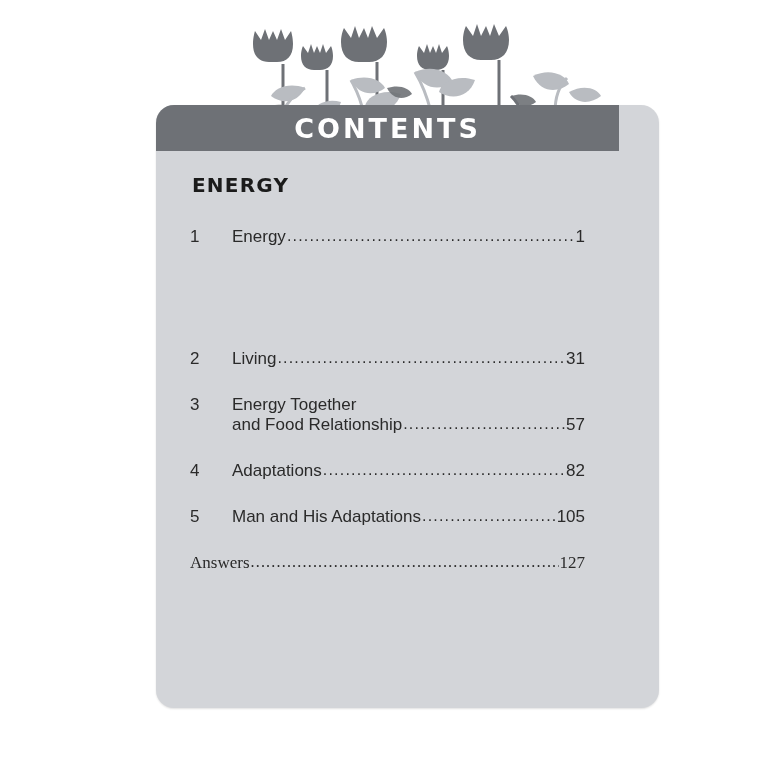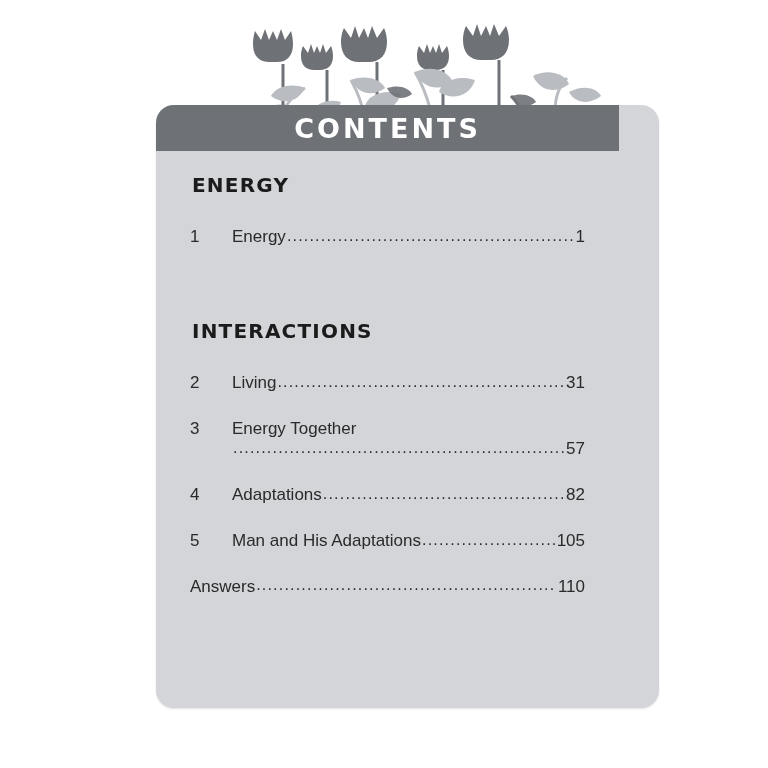--- a/index.html
+++ b/index.html
@@ -106,24 +106,25 @@
     color: #2a2a2a;
     letter-spacing: 1.2px;
     font-size: 16px;
     position: relative;
     top: -1px;
   }
   .pg { white-space: nowrap; }
   .extra-line { white-space: nowrap; }
   .answers {
     display: flex;
-    align-items: flex-start;
+    align-items: center;
     font-size: 17px;
     color: #2a2a2a;
     margin-top: 20px;
+    font-family: Liberation Serif, serif;
   }
   .answers .t-text { }
 </style>
 </head>
 <body>
 
 <div class="page">
 
   <div class="garden">
     <svg width="465" height="100" viewBox="0 0 465 100" aria-hidden="true">
@@ -201,39 +202,39 @@
           <div class="title-line">
             <span class="t-text">Energy</span>
             <span class="leader">................................................................................................</span>
             <span class="pg">1</span>
           </div>
         </div>
       </div>
 
       <div class="section-gap-2"></div>
 
-      <div class="section-title">INTERACTIONS</div>
       <div class="section-gap-1"></div>
 
       <div class="entry">
         <div class="num">2</div>
         <div class="body">
           <div class="title-line">
             <span class="t-text">Living</span>
             <span class="leader">................................................................................................</span>
             <span class="pg">31</span>
           </div>
         </div>
       </div>
 
       <div class="entry">
         <div class="num">3</div>
         <div class="body">
           <div class="extra-line">Energy Together</div>
           <div class="title-line">
+            <span class="t-text">and Food Relationship</span>
             <span class="leader">................................................................................................</span>
             <span class="pg">57</span>
           </div>
         </div>
       </div>
 
       <div class="entry">
         <div class="num">4</div>
         <div class="body">
           <div class="title-line">
@@ -251,18 +252,18 @@
             <span class="t-text">Man and His Adaptations</span>
             <span class="leader">................................................................................................</span>
             <span class="pg">105</span>
           </div>
         </div>
       </div>
 
       <div class="answers">
         <span class="t-text">Answers</span>
         <span class="leader">................................................................................................</span>
-        <span class="pg">110</span>
+        <span class="pg">127</span>
       </div>
 
     </div>
   </div>
 </div>
 
 </body></html>

